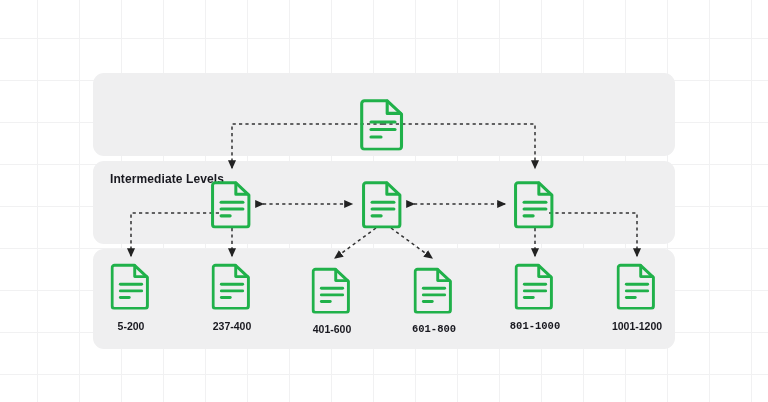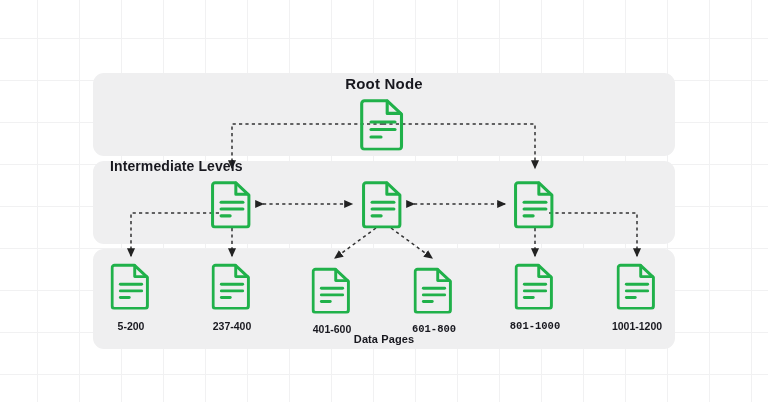--- a/index.html
+++ b/index.html
@@ -68,22 +68,22 @@
     color: #18181f;
     white-space: nowrap;
   }
   #root-title {
     left: 0; top: 75px; width: 768px;
     text-align: center;
     font-size: 15px;
     letter-spacing: 0.2px;
   }
   #inter-title {
-    left: 110px; top: 158px;
-    font-size: 14px;
+    left: 110px; top: 172px;
+    font-size: 12px;
     letter-spacing: 0.1px;
   }
   #data-title {
     left: 0; top: 333px; width: 768px;
     text-align: center;
     font-size: 11px;
     letter-spacing: 0.1px;
   }
   .page-label {
     position: absolute;
@@ -140,23 +140,21 @@
       <path d="M232,228 L232,256" marker-end="url(#ah)"></path>
 
       <path d="M376,228 L335,258" marker-end="url(#ah)"></path>
       <path d="M391,228 L432,258" marker-end="url(#ah)"></path>
 
       <path d="M535,228 L535,256" marker-end="url(#ah)"></path>
       <path d="M549,213 L637,213 L637,256" marker-end="url(#ah)"></path>
     </g>
   </svg>
 
-  <div class="lbl" id="root-title">Root Node</div>
   <div class="lbl" id="inter-title">Intermediate Levels</div>
-  <div class="lbl" id="data-title">Data Pages</div>
 
   <div class="doc" style="left:383px; top:124px;">
     <svg width="46" height="53" viewBox="0 0 46 53">
       <path d="M4.5,3.2 h22.5 l14.5,13.5 v32.3 a2.8,2.8 0 0 1 -2.8,2.8 h-34.2
                a2.8,2.8 0 0 1 -2.8,-2.8 v-42.9 a2.8,2.8 0 0 1 2.8,-2.9 z" fill="none" stroke="#20b14a" stroke-width="3.1" stroke-linejoin="round"></path>
       <path d="M27.2,3.6 v12.3 h13.2" fill="none" stroke="#20b14a" stroke-width="3.1" stroke-linejoin="round" stroke-linecap="round"></path>
       <path d="M11,24.5 h24" stroke="#20b14a" stroke-width="3.1" stroke-linecap="round"></path>
       <path d="M11,32 h24" stroke="#20b14a" stroke-width="3.1" stroke-linecap="round"></path>
       <path d="M11,39.5 h10" stroke="#20b14a" stroke-width="3.1" stroke-linecap="round"></path>
     </svg>

